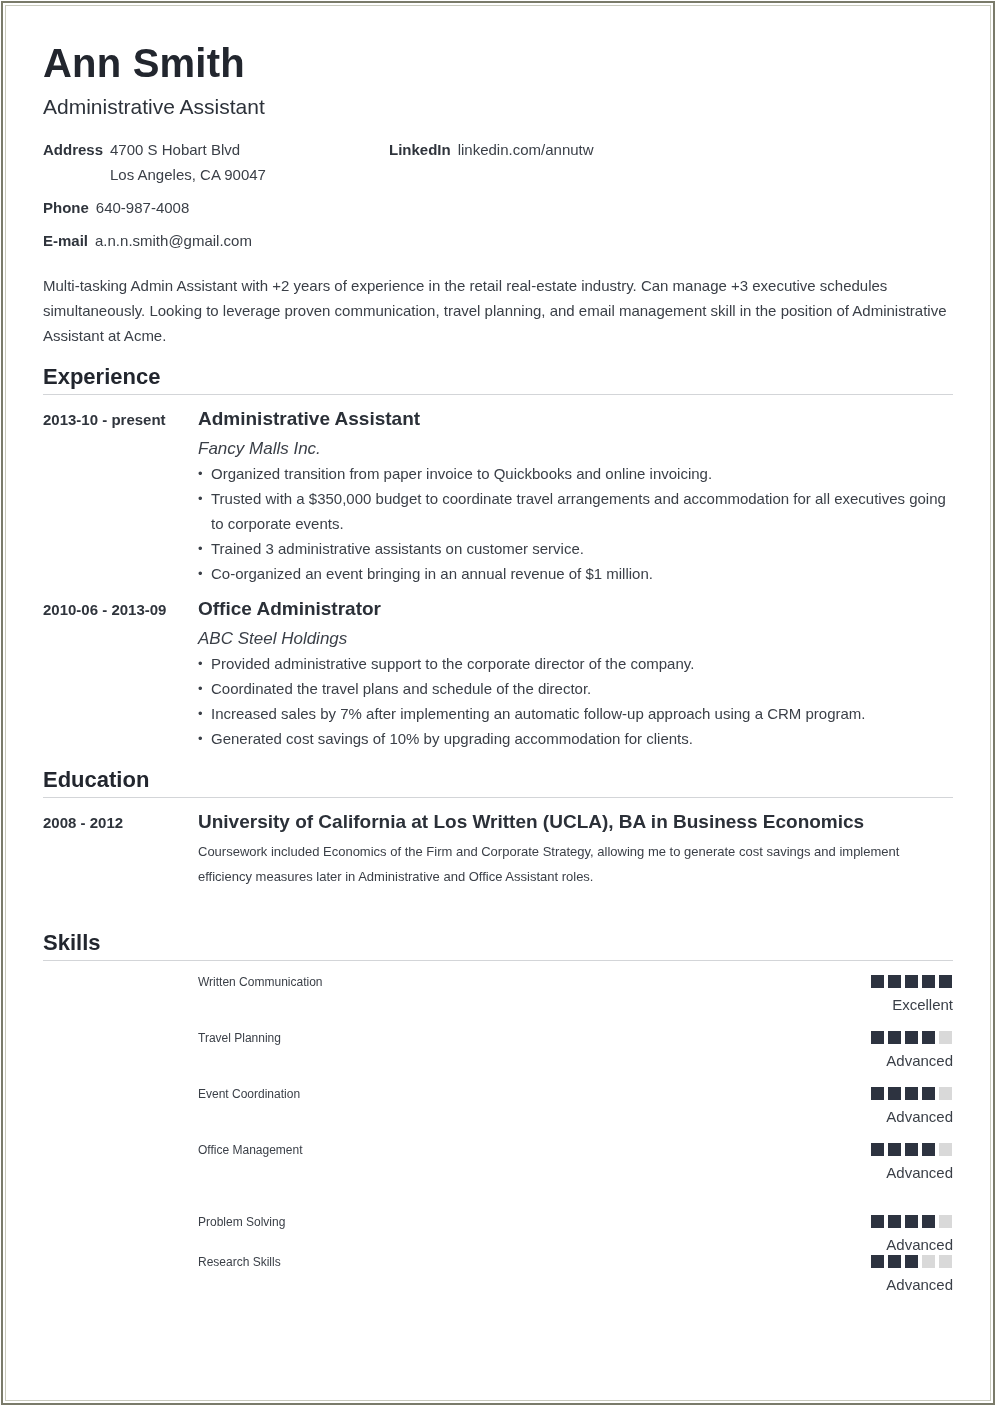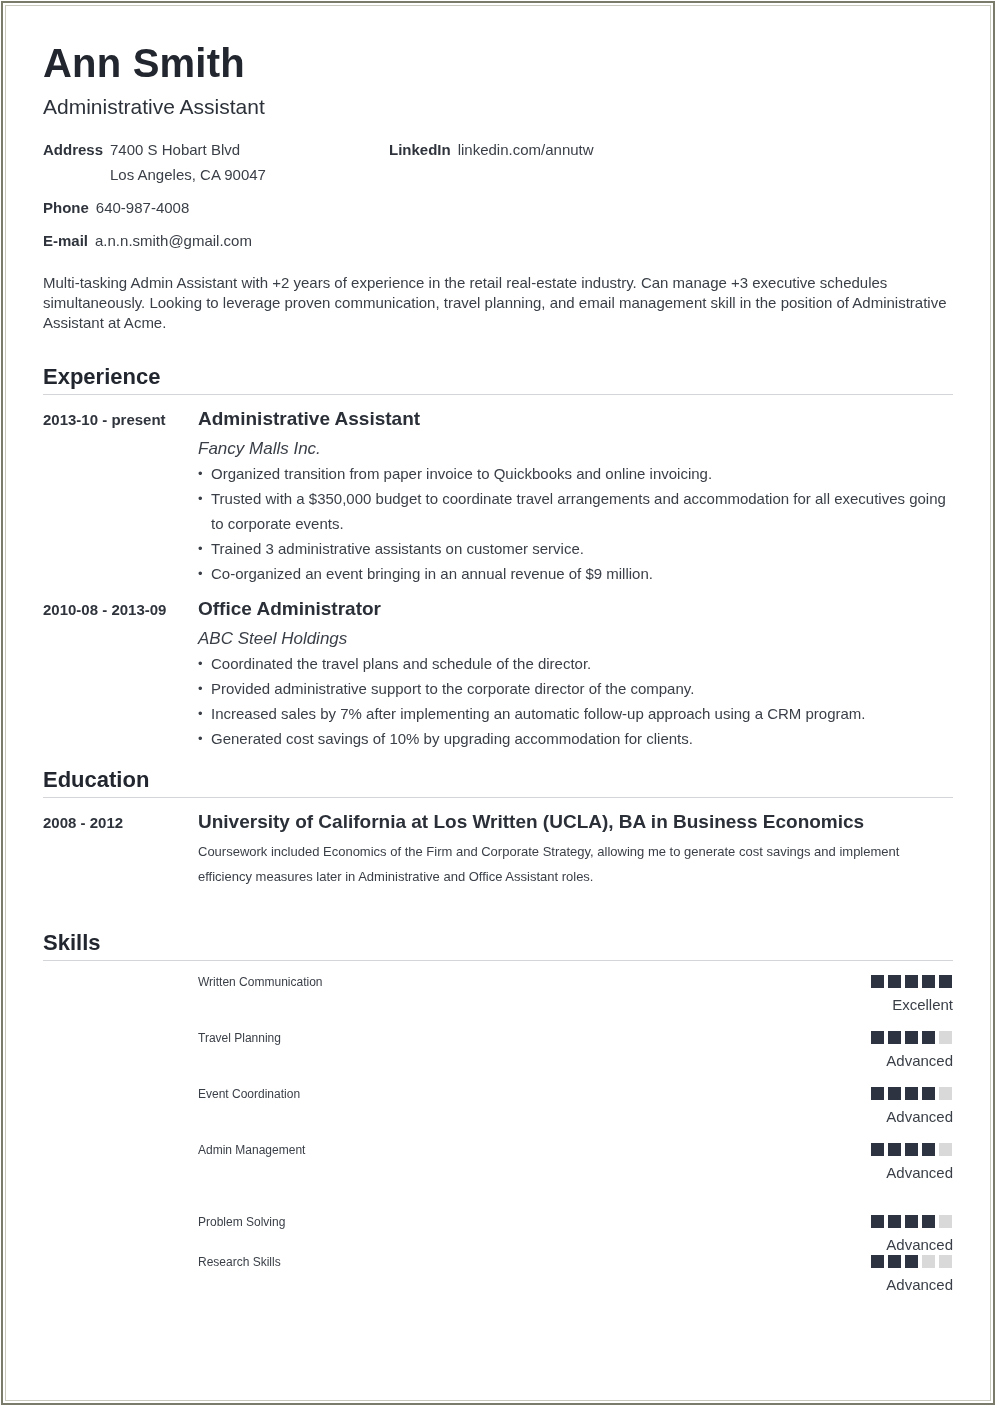--- a/index.html
+++ b/index.html
@@ -33,21 +33,21 @@
     position: absolute; top: 94px; left: 0;
     font-size: 21px; color: #2d323a; line-height: 26px;
   }
   .contact {
     position: absolute; left: 0; font-size: 15px; line-height: 25px;
   }
   .contact .lbl { font-weight: bold; color: #2f343c; margin-right: 7px; }
   .contact .val { color: #3a3f47; }
   .summary {
     position: absolute; top: 273px; left: 0; width: 910px;
-    font-size: 15px; line-height: 20px; color: #3a3f47;
+    font-size: 15px; line-height: 25px; color: #3a3f47;
   }
   .section-head {
     position: absolute; left: 0; width: 910px;
     font-size: 22px; font-weight: bold; color: #22262e;
     line-height: 26px;
     border-bottom: 1px solid #d3d5d8;
     padding-bottom: 4px;
   }
   .entry { position: absolute; left: 0; width: 910px; }
   .entry .date {
@@ -91,21 +91,21 @@
 
 <div class="frame">
   <div class="frame-inner"></div>
 </div>
 
 <div class="page">
   <div class="name">Ann Smith</div>
   <div class="title">Administrative Assistant</div>
 
   <div class="contact" style="top:137px;">
-    <span class="lbl">Address</span><span class="val">7400 S Hobart Blvd</span>
+    <span class="lbl">Address</span><span class="val">4700 S Hobart Blvd</span>
   </div>
   <div class="contact" style="top:162px; left:67px;">
     <span class="val">Los Angeles, CA 90047</span>
   </div>
   <div class="contact" style="top:137px; left:346px;">
     <span class="lbl">LinkedIn</span><span class="val">linkedin.com/annutw</span>
   </div>
   <div class="contact" style="top:195px;">
     <span class="lbl">Phone</span><span class="val">640-987-4008</span>
   </div>
@@ -119,33 +119,33 @@
 
   <div class="entry" style="top:407px;">
     <div class="date">2013-10 - present</div>
     <div class="body">
       <div class="role">Administrative Assistant</div>
       <div class="company">Fancy Malls Inc.</div>
       <ul>
         <li>Organized transition from paper invoice to Quickbooks and online invoicing.</li>
         <li>Trusted with a $350,000 budget to coordinate travel arrangements and accommodation for all executives going to corporate events.</li>
         <li>Trained 3 administrative assistants on customer service.</li>
-        <li>Co-organized an event bringing in an annual revenue of $9 million.</li>
+        <li>Co-organized an event bringing in an annual revenue of $1 million.</li>
       </ul>
     </div>
   </div>
 
   <div class="entry" style="top:597px;">
-    <div class="date">2010-08 - 2013-09</div>
+    <div class="date">2010-06 - 2013-09</div>
     <div class="body">
       <div class="role">Office Administrator</div>
       <div class="company">ABC Steel Holdings</div>
       <ul>
+        <li>Provided administrative support to the corporate director of the company.</li>
         <li>Coordinated the travel plans and schedule of the director.</li>
-        <li>Provided administrative support to the corporate director of the company.</li>
         <li>Increased sales by 7% after implementing an automatic follow-up approach using a CRM program.</li>
         <li>Generated cost savings of 10% by upgrading accommodation for clients.</li>
       </ul>
     </div>
   </div>
 
   <div class="section-head" style="top:767px;">Education</div>
 
   <div class="entry" style="top:810px;">
     <div class="date">2008 - 2012</div>
@@ -185,21 +185,21 @@
       <div class="dots">
           <span class="dot" style="background: rgb(45, 51, 64);"></span>
           <span class="dot" style="background: rgb(45, 51, 64);"></span>
           <span class="dot" style="background: rgb(45, 51, 64);"></span>
           <span class="dot" style="background: rgb(45, 51, 64);"></span>
           <span class="dot off" style="background: rgb(217, 217, 217);"></span>
         </div>
       <div class="level">Advanced</div>
     </div>
     <div class="skill" style="top:1140px;">
-      <div class="sname">Admin Management</div>
+      <div class="sname">Office Management</div>
       <div class="dots">
           <span class="dot" style="background: rgb(45, 51, 64);"></span>
           <span class="dot" style="background: rgb(45, 51, 64);"></span>
           <span class="dot" style="background: rgb(45, 51, 64);"></span>
           <span class="dot" style="background: rgb(45, 51, 64);"></span>
           <span class="dot off" style="background: rgb(217, 217, 217);"></span>
         </div>
       <div class="level">Advanced</div>
     </div>
     <div class="skill" style="top:1196px;margin-top:16px;">

